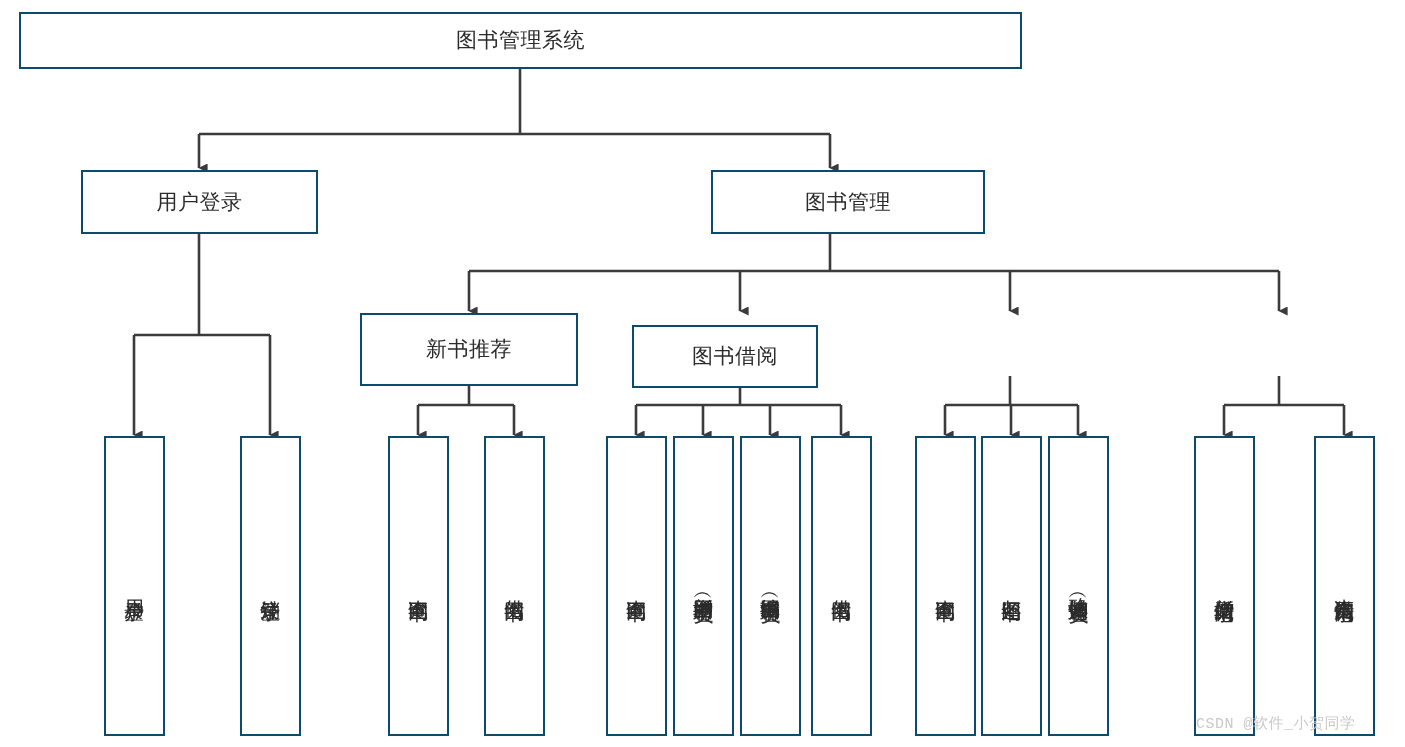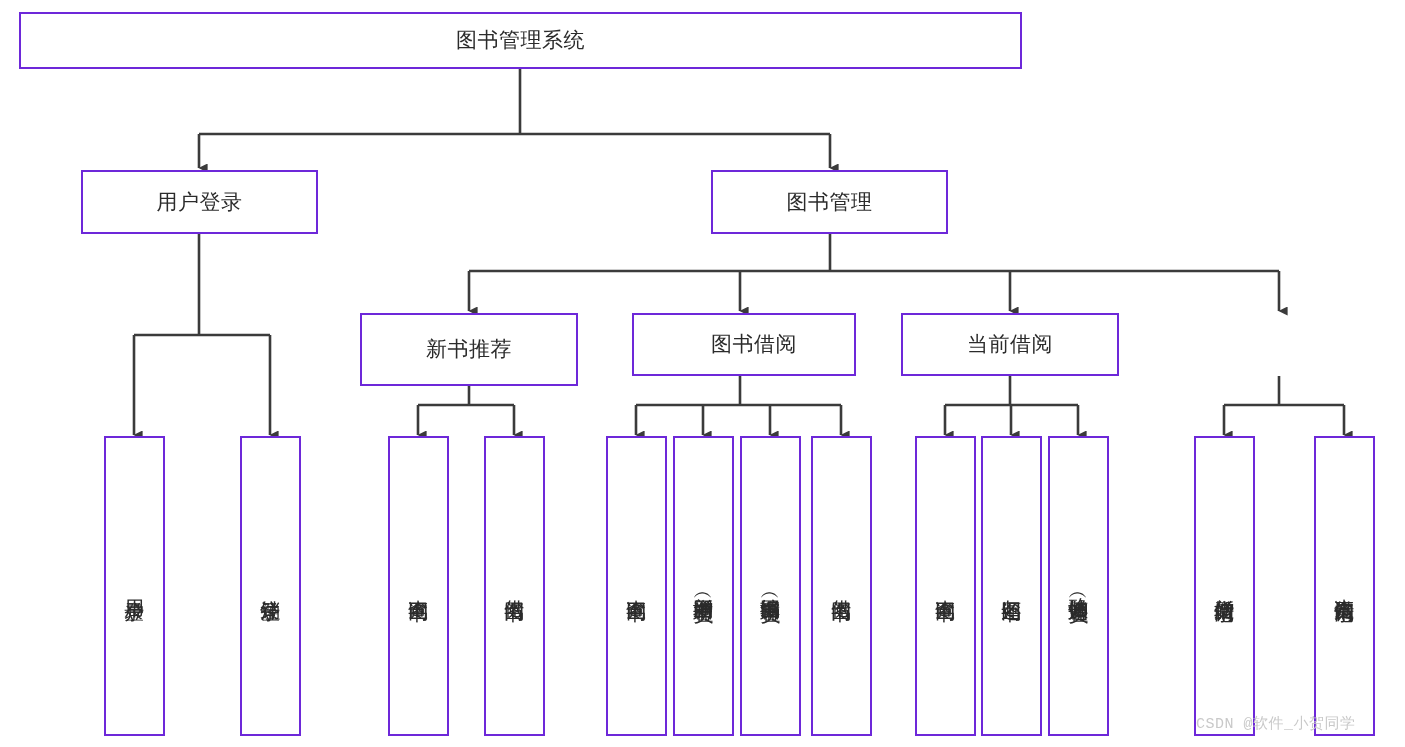--- a/index.html
+++ b/index.html
@@ -23,21 +23,21 @@
     left: 0;
     top: 0;
     width: 1405px;
     height: 747px;
     pointer-events: none;
   }
   .node {
     position: absolute;
     box-sizing: border-box;
     background: #ffffff;
-    border: 2px solid #6d28d9;
+    border: 2px solid #0c4a6e;
     display: flex;
     align-items: center;
     justify-content: center;
     color: #2b2b2b;
   }
   .node-label {
     font-size: 21px;
     line-height: 1.15;
     letter-spacing: 0.5px;
     white-space: nowrap;
@@ -119,32 +119,29 @@
     </g>
   </svg>
 
   <div class="node" style="left:19px; top:12px; width:1003px; height:57px;">
     <span class="node-label">图书管理系统</span>
   </div>
 
   <div class="node" style="left:81px; top:170px; width:237px; height:64px;">
     <span class="node-label">用户登录</span>
   </div>
-  <div class="node" style="left:711px; top:170px; width:237px; height:64px;">
+  <div class="node" style="left:711px; top:170px; width:274px; height:64px;">
     <span class="node-label">图书管理</span>
   </div>
 
   <div class="node" style="left:360px; top:313px; width:218px; height:73px;">
     <span class="node-label">新书推荐</span>
   </div>
-  <div class="node" style="left:632px; top:313px; width:224px; height:63px;padding-left:20px;">
+  <div class="node" style="left:632px; top:325px; width:186px; height:63px;padding-left:20px;">
     <span class="node-label">图书借阅</span>
-  </div>
-  <div class="node" style="left:901px; top:313px; width:218px; height:63px;">
-    <span class="node-label">当前借阅</span>
   </div>
 
   <div class="node leaf" style="left:104px; top:436px; width:61px; height:300px;">
     <span class="node-label">用户登录</span>
   </div>
   <div class="node leaf" style="left:240px; top:436px; width:61px; height:300px;">
     <span class="node-label">注销登录</span>
   </div>
 
   <div class="node leaf" style="left:388px; top:436px; width:61px; height:300px;">

